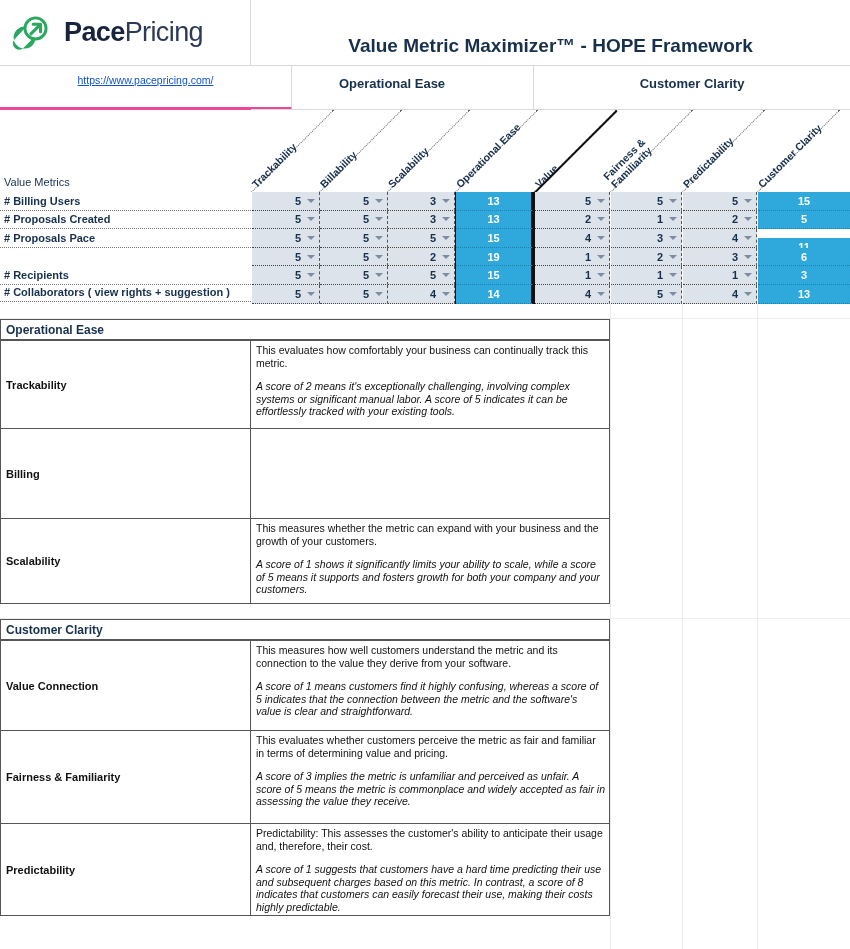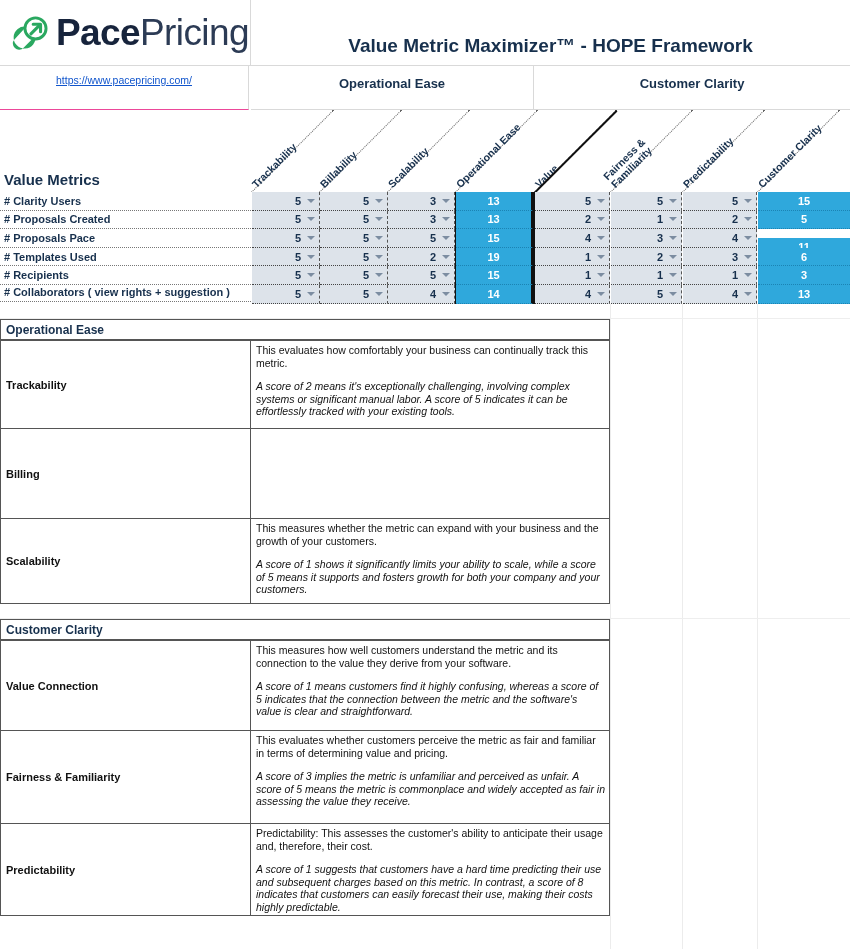--- a/index.html
+++ b/index.html
@@ -15,39 +15,39 @@
   .sheet{position:absolute;inset:0;}
 
   
   .masthead{position:absolute;left:0;top:0;width:850px;height:66px;}
   .brand-cell{
     position:absolute;left:0;top:0;width:251px;height:66px;
     border-right:1px solid #d9d9d9;border-bottom:1px solid #d9d9d9;
     display:flex;align-items:center;padding-left:8px;box-sizing:border-box;
   }
   .logo-mark{width:44px;height:44px;flex:0 0 44px;}
-  .brand-text{margin-left:4px;font-size:37px;letter-spacing:-0.6px;white-space:nowrap;}
+  .brand-text{margin-left:12px;font-size:27px;letter-spacing:-0.6px;white-space:nowrap;}
   .brand-bold{font-weight:bold;color:#17243c;}
   .brand-light{font-weight:400;color:#2c3b55;}
 
   .title-cell{
     position:absolute;left:251px;top:0;width:599px;height:66px;
     border-bottom:1px solid #d9d9d9;
     display:flex;align-items:flex-end;justify-content:center;
     padding-bottom:8px;box-sizing:border-box;
   }
   .title-cell span{
     font-size:19px;font-weight:bold;color:#17304d;white-space:nowrap;
   }
 
   
   .urlrow{position:absolute;left:0;top:66px;width:850px;height:44px;}
   .url-cell{
-    position:absolute;left:0;top:0;width:249px;height:44px;
-    border-right:1px solid #d9d9d9;border-bottom:1px solid #ec4899;
+    position:absolute;left:0;top:0;width:292px;height:44px;
+    border-right:1px solid #d9d9d9;border-bottom:3px solid #ec4899;
     display:flex;align-items:flex-start;justify-content:center;padding-top:8px;
     box-sizing:border-box;
   }
   .url-cell a{color:#1155cc;font-size:10.5px;text-decoration:underline;}
   .grp-oe{
     position:absolute;left:251px;top:0;width:283px;height:44px;
     border-right:1px solid #d9d9d9;border-bottom:1px solid #d9d9d9;
     display:flex;align-items:flex-start;justify-content:center;padding-top:10px;
     box-sizing:border-box;
   }
@@ -63,21 +63,21 @@
   .diagband{position:absolute;left:0;top:110px;width:850px;height:82px;overflow:hidden;}
   .diaglabel{
     position:absolute;bottom:2px;
     transform-origin:left bottom;
     transform:rotate(-45deg);
     font-size:10.5px;font-weight:bold;color:#17304d;
     white-space:pre-line;line-height:11px;
   }
   .vm-label{
     position:absolute;left:4px;bottom:4px;
-    font-size:15px;font-weight:bold;color:#17304d;
+    font-size:11px;font-weight:normal;color:#17304d;
   }
 
   
   .grid{position:absolute;left:0;top:192px;width:850px;height:112px;}
   .rowlbl{
     position:absolute;left:0;width:251px;height:18.5px;
     font-size:11px;font-weight:bold;color:#17304d;
     display:flex;align-items:center;padding-left:4px;box-sizing:border-box;
     border-bottom:1px dotted #777;
     white-space:nowrap;
@@ -192,21 +192,21 @@
       <div style="position: absolute; left: 682px; bottom: 0px; width: 0px; height: 116px; border-left: 1px dotted rgb(102, 102, 102); transform-origin: left bottom; transform: rotate(45deg);"></div>
       <span class="diaglabel" style="left: 689px;">Predictability</span>
       <div style="position: absolute; left: 757px; bottom: 0px; width: 0px; height: 116px; border-left: 1px dotted rgb(102, 102, 102); transform-origin: left bottom; transform: rotate(45deg);"></div>
       <span class="diaglabel" style="left: 764px;">Customer Clarity</span>
       <div style="position: absolute; left: 534px; bottom: 0px; width: 0px; height: 116px; border-left: 2px solid rgb(17, 17, 17); transform-origin: left bottom; transform: rotate(45deg);"></div>
     </div>
 
   <div class="grid" id="grid">
     <div class="divider-left"></div>
     <div class="divider-right"></div>
-  <div class="rowlbl" style="top: 0px;"># Clarity Users</div>
+  <div class="rowlbl" style="top: 0px;"># Billing Users</div>
       <div class="cell" style="left: 252px; width: 68px; top: 0px;">
         <span>5</span>
         <span class="caret"></span>
       </div>
       <div class="cell" style="left: 320px; width: 68px; top: 0px;">
         <span>5</span>
         <span class="caret"></span>
       </div>
       <div class="cell" style="left: 388px; width: 67px; top: 0px;">
         <span>3</span>
@@ -285,21 +285,20 @@
         <span>3</span>
         <span class="caret"></span>
       </div>
       <div class="cell" style="left: 683px; width: 74px; top: 37.2px;">
         <span>4</span>
         <span class="caret"></span>
       </div>
       <div class="cell total" style="left: 758px; width: 92px; top: 46px;">
         <span>11</span>
       </div>
-      <div class="rowlbl" style="top: 55.8px;"># Templates Used</div>
       <div class="cell" style="left: 252px; width: 68px; top: 55.8px;">
         <span>5</span>
         <span class="caret"></span>
       </div>
       <div class="cell" style="left: 320px; width: 68px; top: 55.8px;">
         <span>5</span>
         <span class="caret"></span>
       </div>
       <div class="cell" style="left: 388px; width: 67px; top: 55.8px;">
         <span>2</span>

